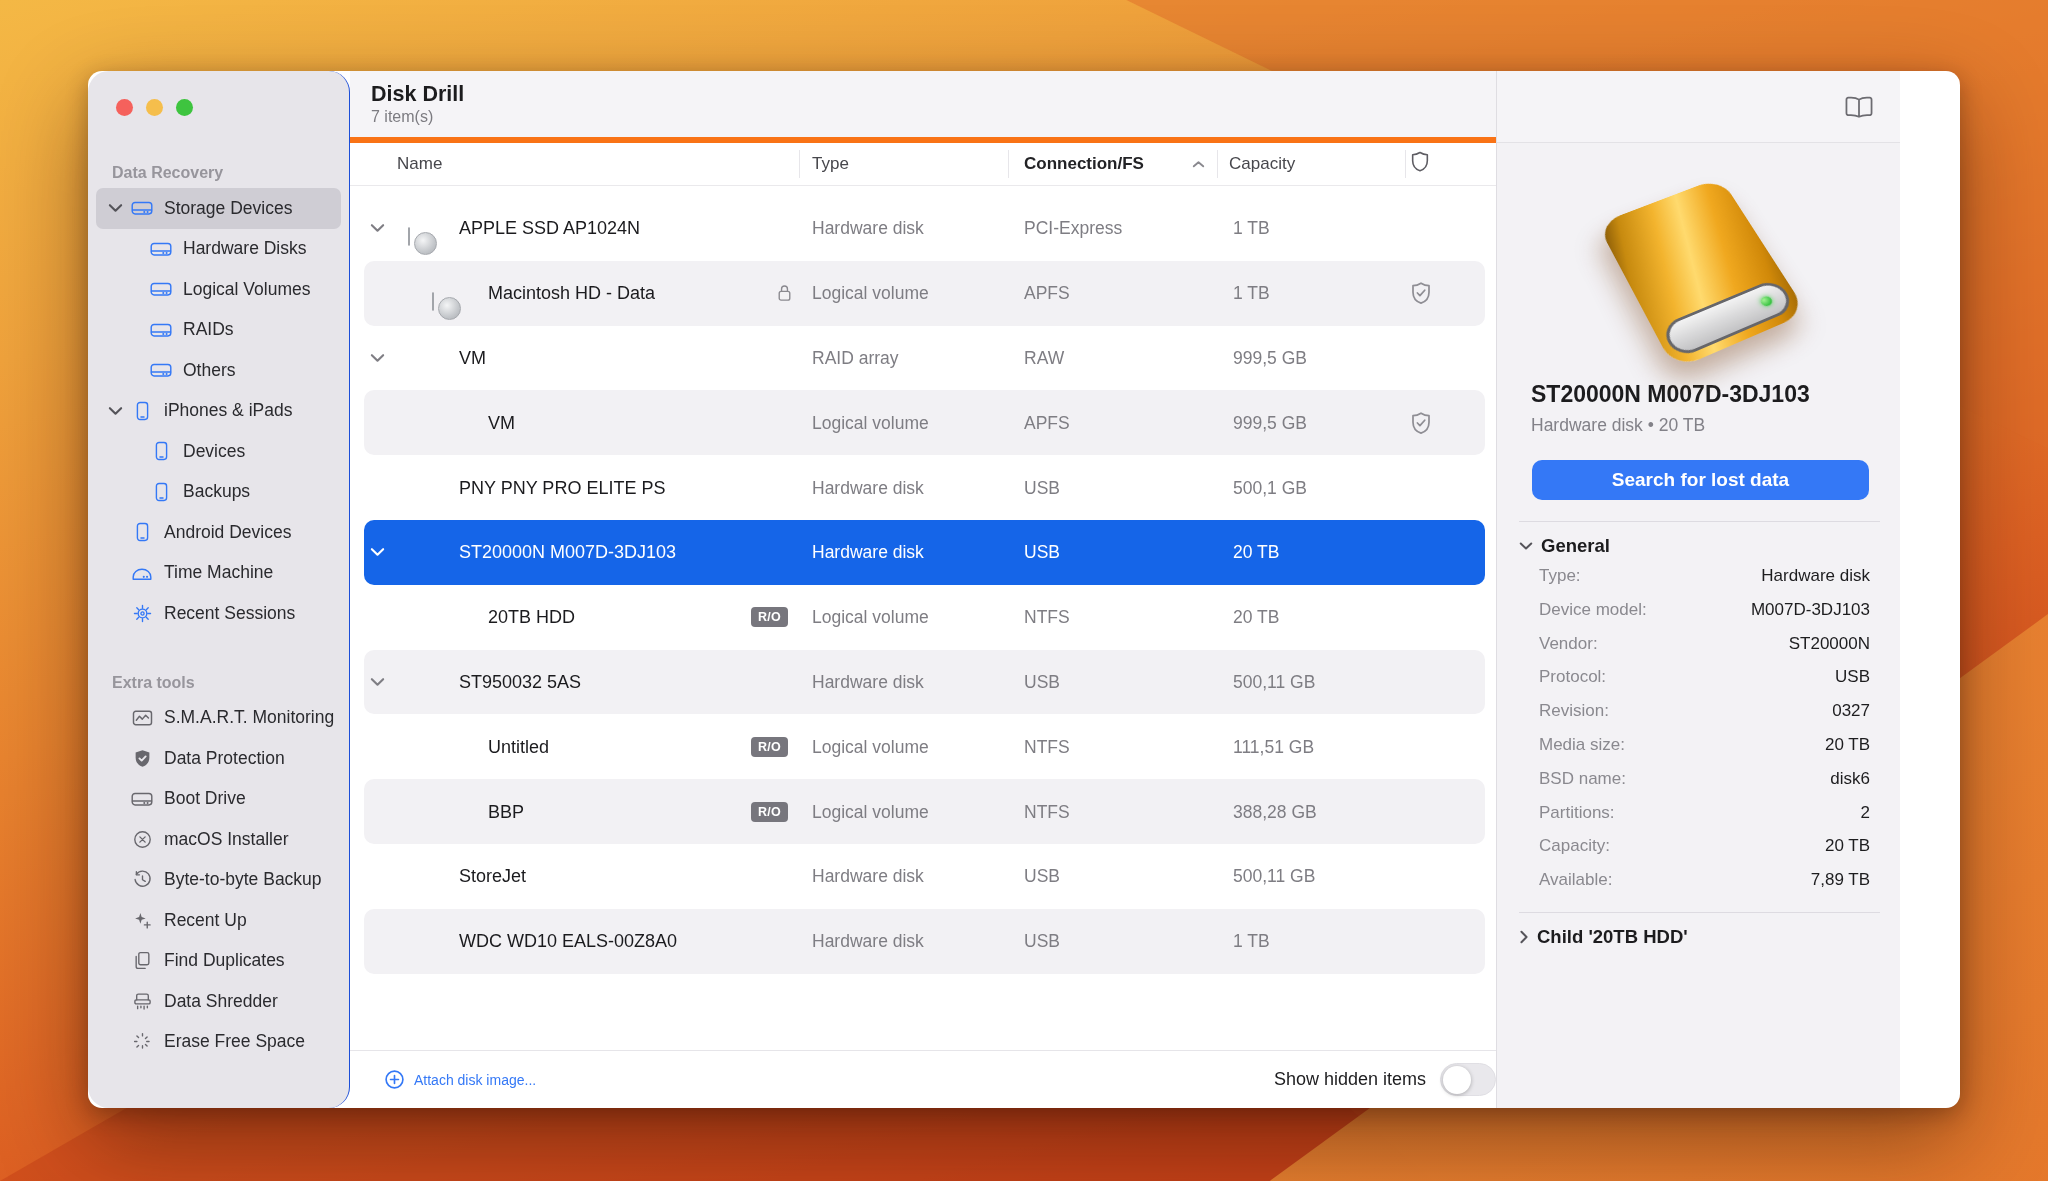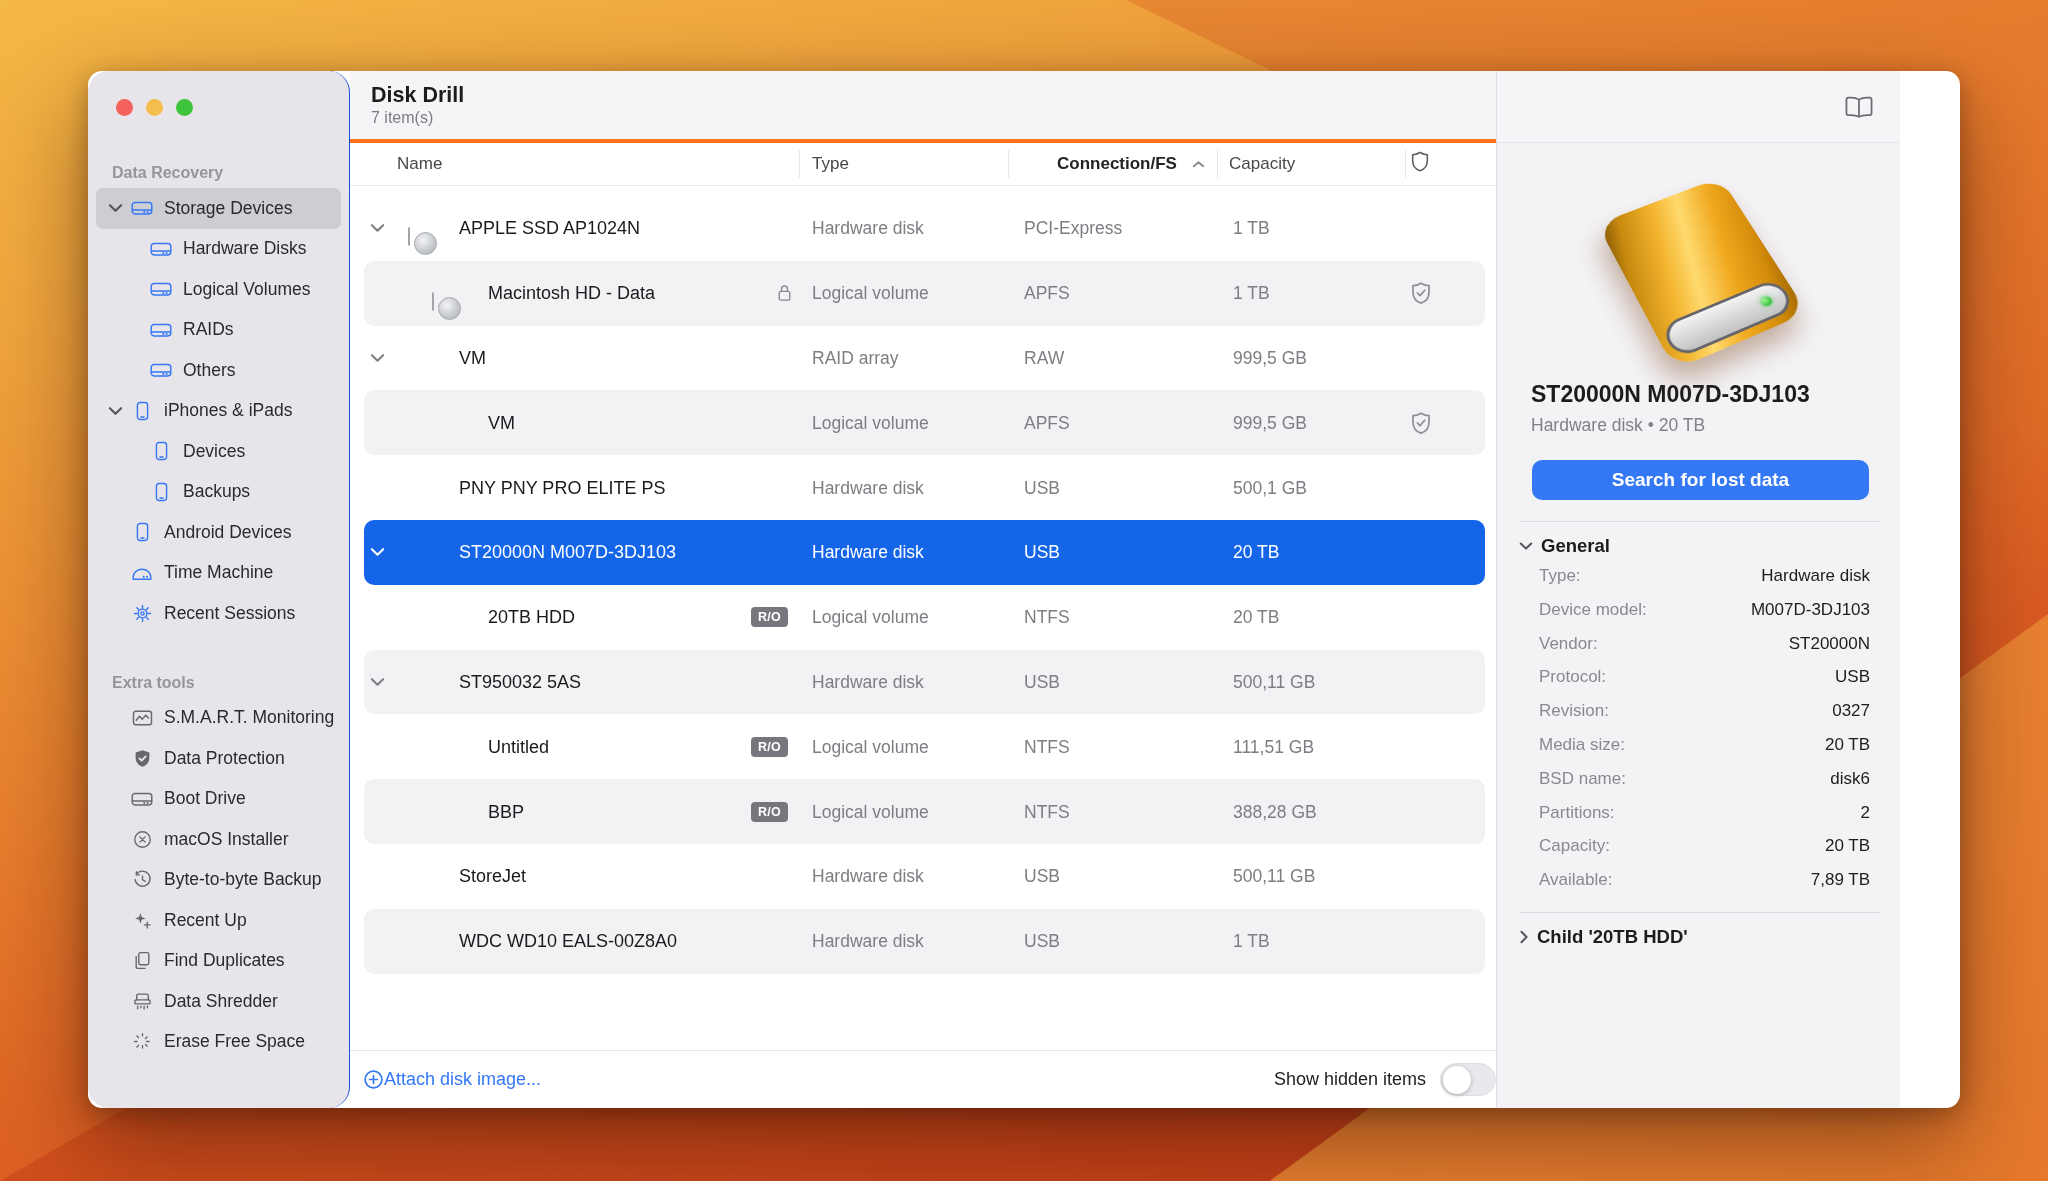--- a/index.html
+++ b/index.html
@@ -31,21 +31,21 @@
   .side-item { height:40.5px; margin:0 8px; padding-left:12px; border-radius:7px;
     display:flex; align-items:center; font-size:17.5px; color:#2A2A2E; cursor:default; }
   .side-item.sel { background:#CFCDD4; }
   .schev { width:22px; flex:none; display:flex; align-items:center; color:#55545A; }
   .sico  { width:24px; flex:none; display:flex; align-items:center; justify-content:center; margin-right:10px; color:var(--accent-blue,#3478F6); }
   .side-item.lvl1 { padding-left:31px; }
   .side-item.gray .sico { color:#68676D; }
 
   
   .main { width:1146px; flex:none; background:#fff; display:flex; flex-direction:column; }
-  .titlebar { height:72px; flex:none; background:#F5F4F7; border-bottom:4px solid #f97316;
+  .titlebar { height:72px; flex:none; background:#F5F4F7; border-bottom:6px solid #f97316;
     padding-left:21px; display:flex; flex-direction:column; justify-content:center; }
   .app-title { font-size:21.5px; font-weight:700; color:#1C1C1E; line-height:26px; }
   .app-subtitle { font-size:16px; color:#7C7B81; line-height:20px; }
   .thead { height:43px; flex:none; position:relative; border-bottom:1px solid #EAE9EC; font-size:17px; color:#47474C; }
   .thead .hcell { position:absolute; top:50%; transform:translateY(-50%); }
   .thead .vline { position:absolute; top:7px; bottom:7px; width:1px; background:#E7E6EA; }
   .hbold { font-weight:700; color:#232326; }
   .rows { flex:1; padding-top:10px; }
   .row { position:relative; height:64.8px; }
   .row-bg { position:absolute; top:0; bottom:0; left:14px; right:11px; border-radius:10px; }
@@ -73,22 +73,22 @@
   .ico-int { width:34px; height:42px; border-radius:4px; position:relative;
     background:linear-gradient(180deg,#E9EAEC 0%,#C6C8CC 55%,#ACAFB4 100%); border:1px solid #A2A5AA; }
   .ico-int::before { content:""; position:absolute; left:5px; top:4px; width:21px; height:21px; border-radius:50%;
     background:radial-gradient(circle at 38% 35%,#F4F5F6,#C3C6CA 62%,#A9ACB1); border:1px solid #A6A9AE; }
   .ico-int::after { content:""; position:absolute; left:4px; right:4px; bottom:3px; height:7px;
     border-radius:2px; background:#989CA2; opacity:.55; }
 
   
   .footbar { height:58px; flex:none; border-top:1px solid #E6E5E9; background:#fff;
     position:relative; display:flex; align-items:center; }
-  .attach { position:absolute; left:13px; display:flex; align-items:center; 
-    color:var(--accent-blue,#3478F6); font-size:18px; cursor:pointer; }
+  .attach { position:absolute; left:34px; display:flex; align-items:center; gap:9px;
+    color:var(--accent-blue,#3478F6); font-size:14px; cursor:pointer; }
   .hid-wrap { position:absolute; right:0; display:flex; align-items:center; gap:14px; }
   .hid-label { font-size:18px; color:#1D1D1F; }
   .toggle { width:56px; height:33px; border-radius:17px; background:#E9E8EC; border:1px solid #E0DFE4; position:relative; }
   .knob { position:absolute; left:2px; top:1.5px; width:28px; height:28px; border-radius:50%;
     background:#fff; box-shadow:0 1px 4px rgba(0,0,0,.28); }
 
   
   .inspector { width:404px; flex:none; background:#F3F2F5; border-left:1px solid #DFDDE2; display:flex; flex-direction:column; }
   .insp-strip { height:72px; flex:none; background:#F5F4F7; border-bottom:1px solid #E3E2E6; position:relative; }
   .book { position:absolute; right:26px; top:50%; transform:translateY(-50%); color:#6C6B71; display:flex; }
@@ -363,21 +363,21 @@
 
     <main class="main">
       <header class="titlebar">
         <div class="app-title">Disk Drill</div>
         <div class="app-subtitle">7 item(s)</div>
       </header>
 
       <div class="thead">
         <span class="hcell" style="left:47px">Name</span>
         <span class="hcell" style="left:462px">Type</span>
-        <span class="hcell hbold" style="left:707px">Connection/FS</span>
+        <span class="hcell hbold" style="left:674px">Connection/FS</span>
         <span class="hcell" style="left:842px; color:#8A898F"><svg width="13" height="9" viewBox="0 0 11 7">
               <path d="M1.5 5 5.5 1.6 9.5 5" fill="none" stroke="currentColor" stroke-width="1.6" stroke-linecap="round" stroke-linejoin="round"></path>
             </svg></span>
         <span class="hcell" style="left:879px">Capacity</span>
         <span class="hcell" style="left:1059px; color:#5E5D63"><svg width="22" height="24" viewBox="0 0 18 18">
               <path d="M9 1.6C11 2.8 13 3.4 15 3.5V8.4C15 12.6 12.5 15.4 9 16.6 5.5 15.4 3 12.6 3 8.4V3.5C5 3.4 7 2.8 9 1.6Z" fill="none" stroke="currentColor" stroke-width="1.3" stroke-linejoin="round"></path>
             </svg></span>
         <span class="vline" style="left:449px"></span>
         <span class="vline" style="left:658px"></span>
         <span class="vline" style="left:867px"></span>

